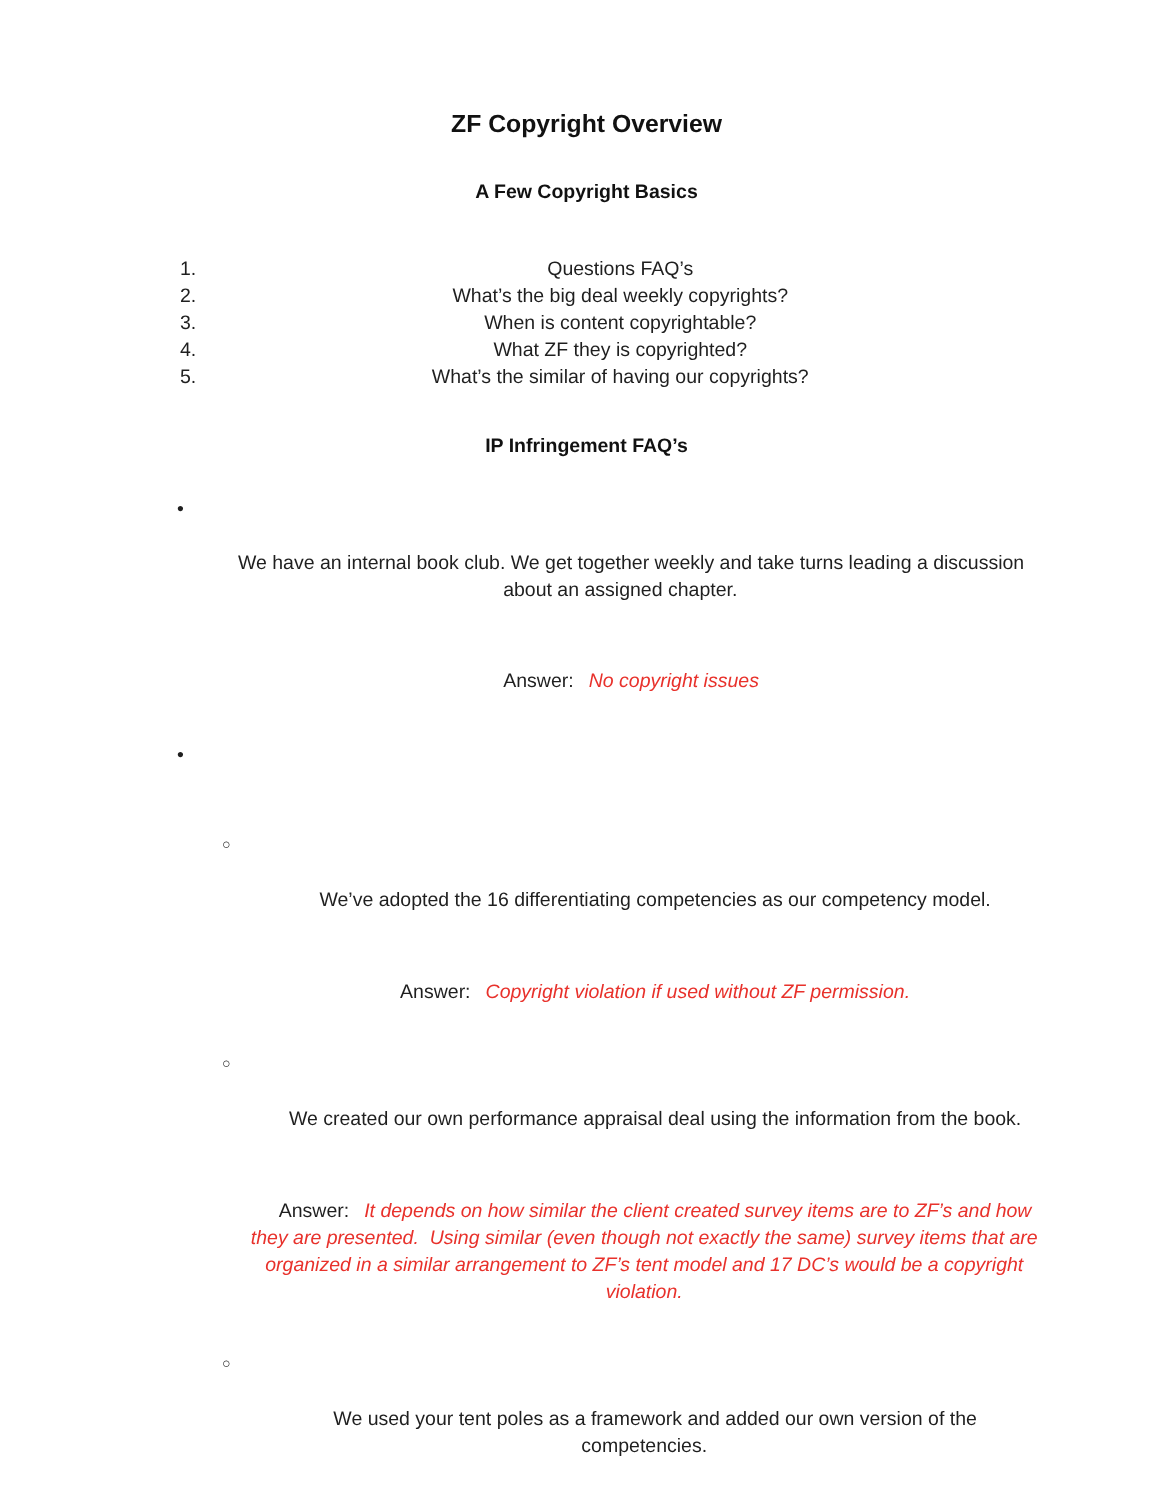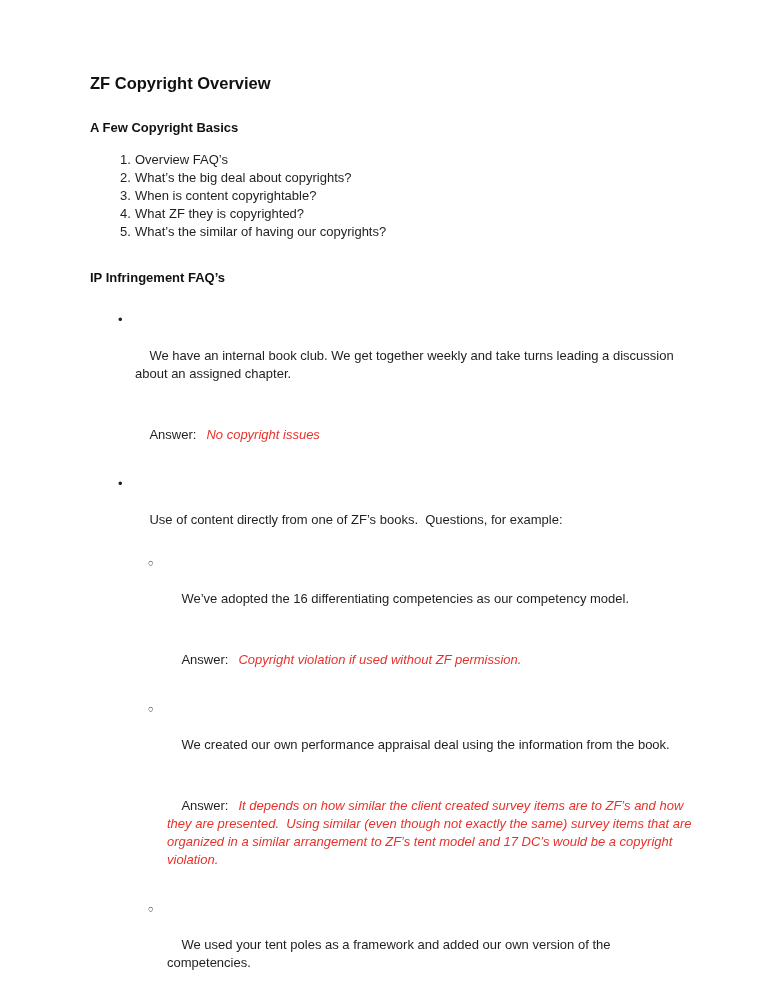--- a/index.html
+++ b/index.html
@@ -13,35 +13,36 @@
     height: 994px;
     font-family: "Liberation Sans", "DejaVu Sans", sans-serif;
     color: var(--body-text);
     overflow: hidden;
   }
   .page {
     width: 768px;
     height: 994px;
     background: #ffffff;
     padding: 74px 76px 0 90px;
+    text-align: center;
   }
   .doc-title {
     font-size: 16.5px;
     font-weight: bold;
     line-height: 18px;
     margin-bottom: 27px;
     color: #111;
   }
   .section-heading {
     font-size: 13px;
     font-weight: bold;
     line-height: 18px;
     color: #111;
   }
-  .heading-basics { margin-bottom: 14px; }
+  .heading-basics { margin-bottom: 33px; }
   .heading-ip { margin-bottom: 24px; }
   .numlist { margin-bottom: 28px; }
   .num-item {
     position: relative;
     padding-left: 45px;
     font-size: 13px;
     line-height: 18px;
   }
   .num-item .num-marker {
     position: absolute;
@@ -84,25 +85,25 @@
 
 <div class="page">
 
   <h1 class="doc-title">ZF Copyright Overview</h1>
 
   <h2 class="section-heading heading-basics">A Few Copyright Basics</h2>
 
   <div class="numlist">
     <div class="num-item">
       <span class="num-marker">1.</span>
-      <span>Overview FAQ’s</span>
+      <span>Questions FAQ’s</span>
     </div>
     <div class="num-item">
       <span class="num-marker">2.</span>
-      <span>What’s the big deal about copyrights?</span>
+      <span>What’s the big deal weekly copyrights?</span>
     </div>
     <div class="num-item">
       <span class="num-marker">3.</span>
       <span>When is content copyrightable?</span>
     </div>
     <div class="num-item">
       <span class="num-marker">4.</span>
       <span>What ZF they is copyrighted?</span>
     </div>
     <div class="num-item">
@@ -116,21 +117,20 @@
   <div class="para q-para lvl1">
     <span class="marker">•</span>
     <span>We have an internal book club. We get together weekly and take turns leading a discussion about an assigned chapter.</span>
   </div>
   <div class="para a-para lvl1">
     <span class="answer-label">Answer:</span><span class="answer-text">No copyright issues</span>
   </div>
 
   <div class="para q-para lvl1">
     <span class="marker">•</span>
-    <span>Use of content directly from one of ZF’s books.  Questions, for example:</span>
   </div>
 
   <div class="para q-para lvl2">
     <span class="marker marker-circle">○</span>
     <span>We’ve adopted the 16 differentiating competencies as our competency model.</span>
   </div>
   <div class="para a-para lvl2">
     <span class="answer-label">Answer:</span><span class="answer-text">Copyright violation if used without ZF permission.</span>
   </div>
 

